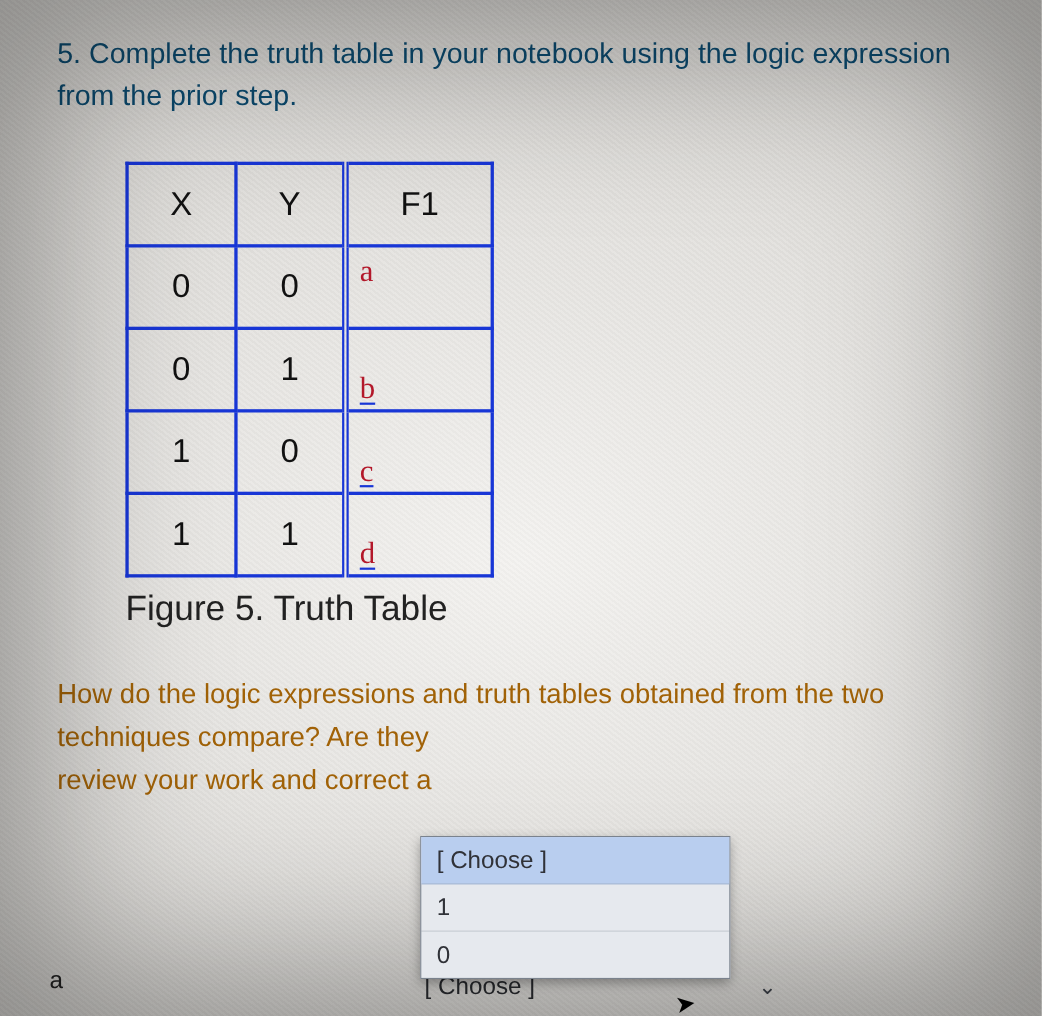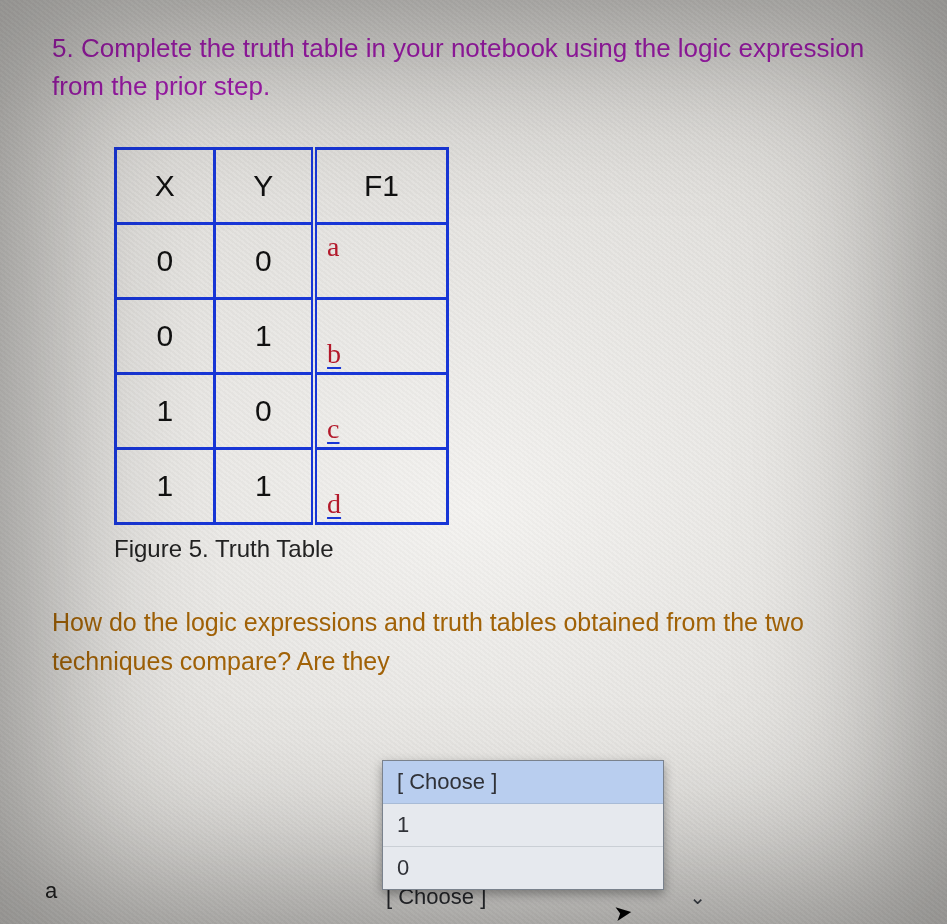--- a/index.html
+++ b/index.html
@@ -9,21 +9,21 @@
     background:#eceae6;
     background-image:
       radial-gradient(ellipse 90% 70% at 50% 55%, rgba(255,255,255,.4), rgba(0,0,0,.08) 85%),
       repeating-linear-gradient(38deg, rgba(0,0,0,.03) 0 2px, rgba(255,255,255,.04) 2px 4px);
     color:#2b2d31;
     box-sizing:border-box;
     padding:30px 40px 0 52px;
     position:relative;
     overflow:hidden;
   }
-  .instr{font-size:26px;line-height:1.45;color:#a21caf}
+  .instr{font-size:26px;line-height:1.45;color:#0c4a6e}
   .tbl-wrap{margin:42px 0 0 62px;width:335px}
   table{border-collapse:collapse;width:100%}
   th,td{
     border:3px solid #1836d6;
     text-align:center;
     font-size:30px;
     color:#111;
     height:70px;
     font-weight:400;
     font-family:"Helvetica Neue",Arial,sans-serif;
@@ -39,21 +39,21 @@
     font-size:28px;
     font-weight:500;
     position:absolute;
     left:10px;
     bottom:2px;
     text-decoration:underline;
     text-decoration-color:#1836d6;
     text-underline-offset:4px;
   }
   .hand.top{bottom:auto;top:6px;text-decoration:none}
-  .caption{margin:10px 0 0 62px;font-size:24px;color:#222;font-weight:400}
+  .caption{margin:10px 0 0 62px;font-size:32px;color:#222;font-weight:400}
   .para2{margin-top:40px;font-size:25px;line-height:1.55;color:#a16207;position:relative}
   .dd-anchor{position:absolute;left:382px;top:760px;z-index:2}
   .dd-open{
     width:280px;background:#e6e9ee;border:1px solid #7a828d;
     box-shadow:0 4px 10px rgba(0,0,0,.35);
     font-size:22px;color:#303238;
   }
   .dd-row{padding:8px 14px;border-bottom:1px solid rgba(120,130,140,.25);cursor:default}
   .dd-row.hl{background:#b9ceef}
   .dd-row:last-child{border-bottom:none}
@@ -118,20 +118,21 @@
     </table>
 </div>
 <div class="caption">Figure 5. Truth Table</div>
 
 <div class="para2">
   <div>How do the logic expressions and truth tables obtained from the two</div>
   <div style="display:flex;align-items:center">
     <span>techniques compare? Are they</span>
     <span style="width:300px;display:inline-block"></span>
   </div>
+  <div>review your work and correct a</div>
 </div>
 
 <div class="dd-anchor">
   <div class="dd-open">
     <div class="dd-row hl">[ Choose ]</div>
     <div class="dd-row">1</div>
     <div class="dd-row">0</div>
   </div>
 </div>
 

